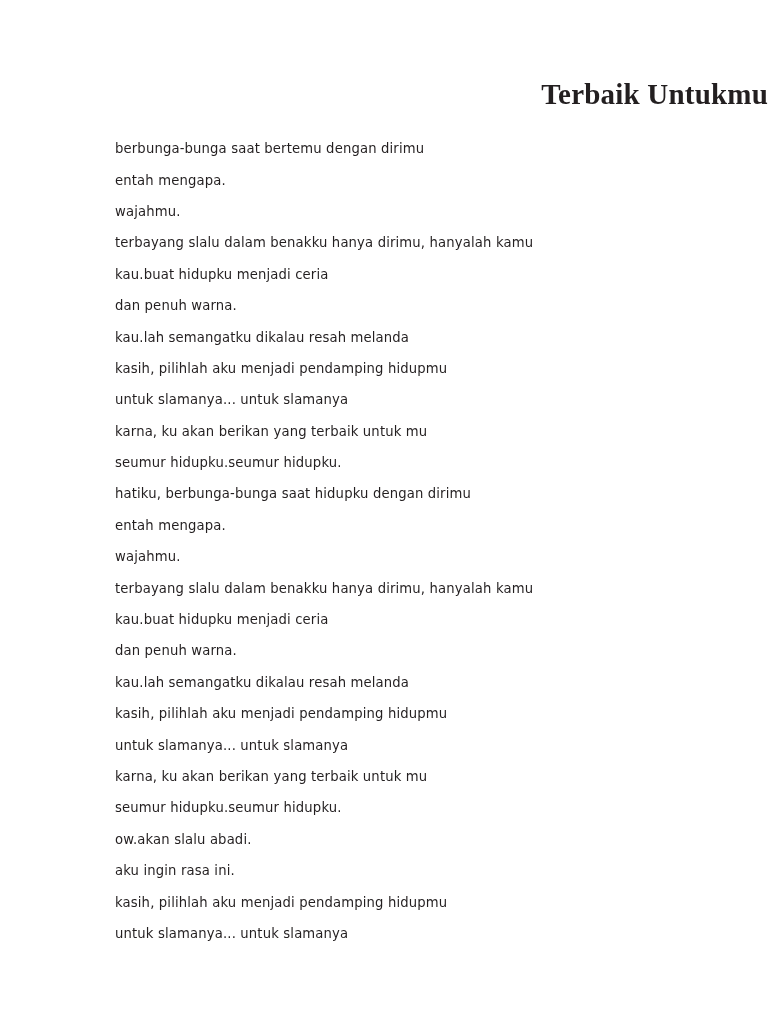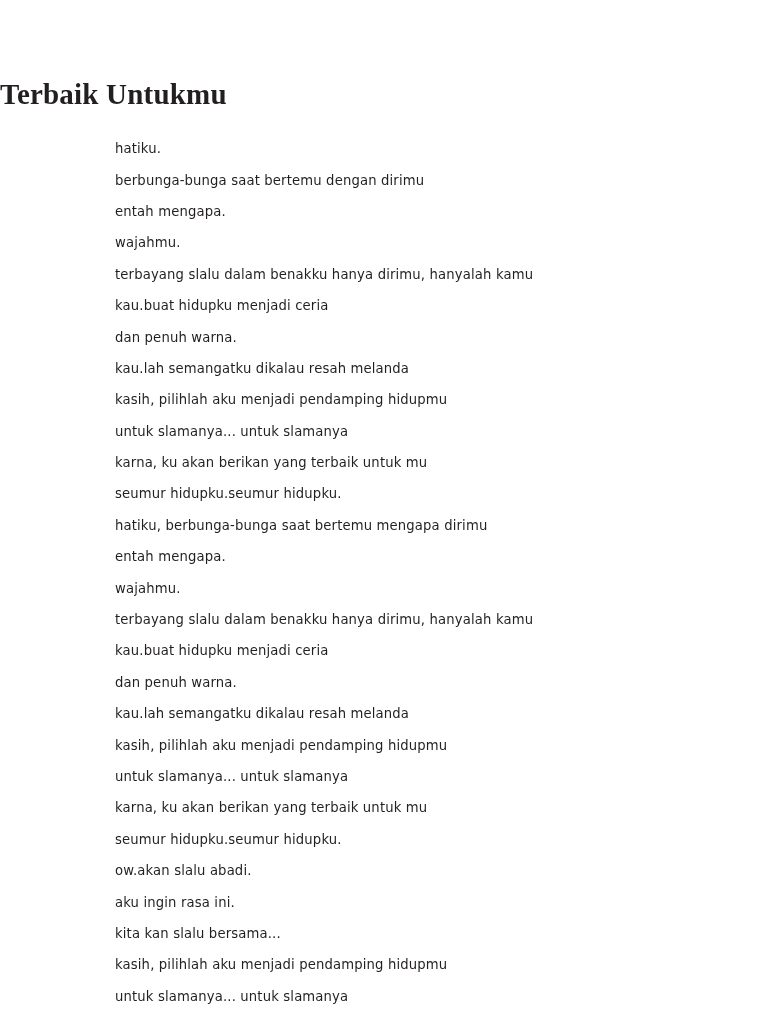--- a/index.html
+++ b/index.html
@@ -16,21 +16,21 @@
   }
   .page {
     position: relative;
     width: 768px;
     height: 1024px;
     box-sizing: border-box;
   }
   .doc-title {
     margin: 0;
     padding-top: 78px;
-    text-align: left;
+    text-align: right;
     font-family: "Liberation Serif", serif;
     font-weight: bold;
     font-size: 29px;
     letter-spacing: 0.2px;
     color: #231f20;
   }
   .lyrics {
     margin: 0;
     padding: 0;
     list-style: none;
@@ -48,42 +48,40 @@
     min-height: 18.2px;
     letter-spacing: 0.15px;
   }
 </style>
 </head>
 <body>
 
 <div class="page">
   <h1 class="doc-title">Terbaik Untukmu</h1>
   <div class="lyrics">
-      <p class="lyric-line">hatiku.</p>
       <p class="lyric-line">berbunga-bunga saat bertemu dengan dirimu</p>
       <p class="lyric-line">entah mengapa.</p>
       <p class="lyric-line">wajahmu.</p>
       <p class="lyric-line">terbayang slalu dalam benakku hanya dirimu, hanyalah kamu</p>
       <p class="lyric-line">kau.buat hidupku menjadi ceria</p>
       <p class="lyric-line">dan penuh warna.</p>
       <p class="lyric-line">kau.lah semangatku dikalau resah melanda</p>
       <p class="lyric-line">kasih, pilihlah aku menjadi pendamping hidupmu</p>
       <p class="lyric-line">untuk slamanya... untuk slamanya</p>
       <p class="lyric-line">karna, ku akan berikan yang terbaik untuk mu</p>
       <p class="lyric-line">seumur hidupku.seumur hidupku.</p>
-      <p class="lyric-line">hatiku, berbunga-bunga saat bertemu mengapa dirimu</p>
+      <p class="lyric-line">hatiku, berbunga-bunga saat hidupku dengan dirimu</p>
       <p class="lyric-line">entah mengapa.</p>
       <p class="lyric-line">wajahmu.</p>
       <p class="lyric-line">terbayang slalu dalam benakku hanya dirimu, hanyalah kamu</p>
       <p class="lyric-line">kau.buat hidupku menjadi ceria</p>
       <p class="lyric-line">dan penuh warna.</p>
       <p class="lyric-line">kau.lah semangatku dikalau resah melanda</p>
       <p class="lyric-line">kasih, pilihlah aku menjadi pendamping hidupmu</p>
       <p class="lyric-line">untuk slamanya... untuk slamanya</p>
       <p class="lyric-line">karna, ku akan berikan yang terbaik untuk mu</p>
       <p class="lyric-line">seumur hidupku.seumur hidupku.</p>
       <p class="lyric-line">ow.akan slalu abadi.</p>
       <p class="lyric-line">aku ingin rasa ini.</p>
-      <p class="lyric-line">kita kan slalu bersama...</p>
       <p class="lyric-line">kasih, pilihlah aku menjadi pendamping hidupmu</p>
       <p class="lyric-line">untuk slamanya... untuk slamanya</p>
     </div>
 </div>
 
 </body></html>

